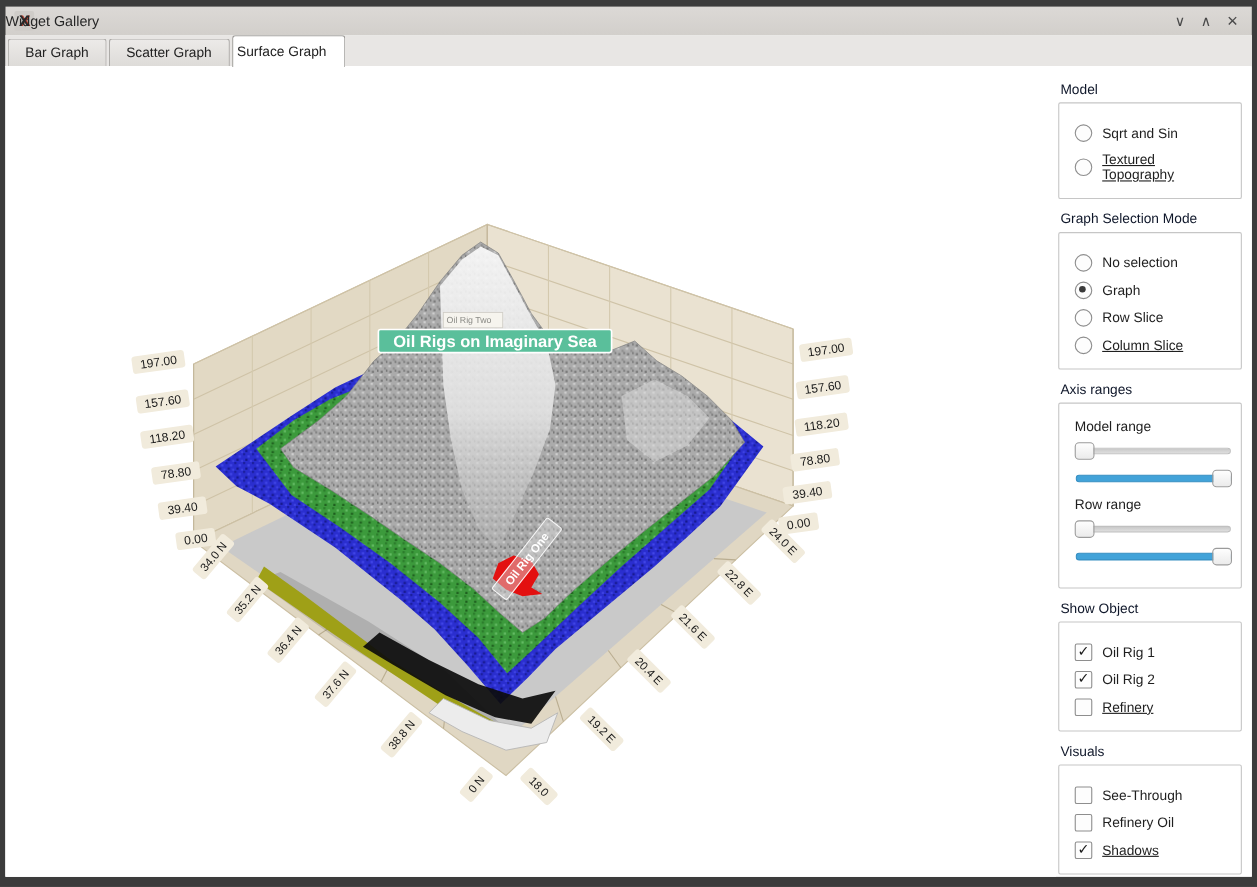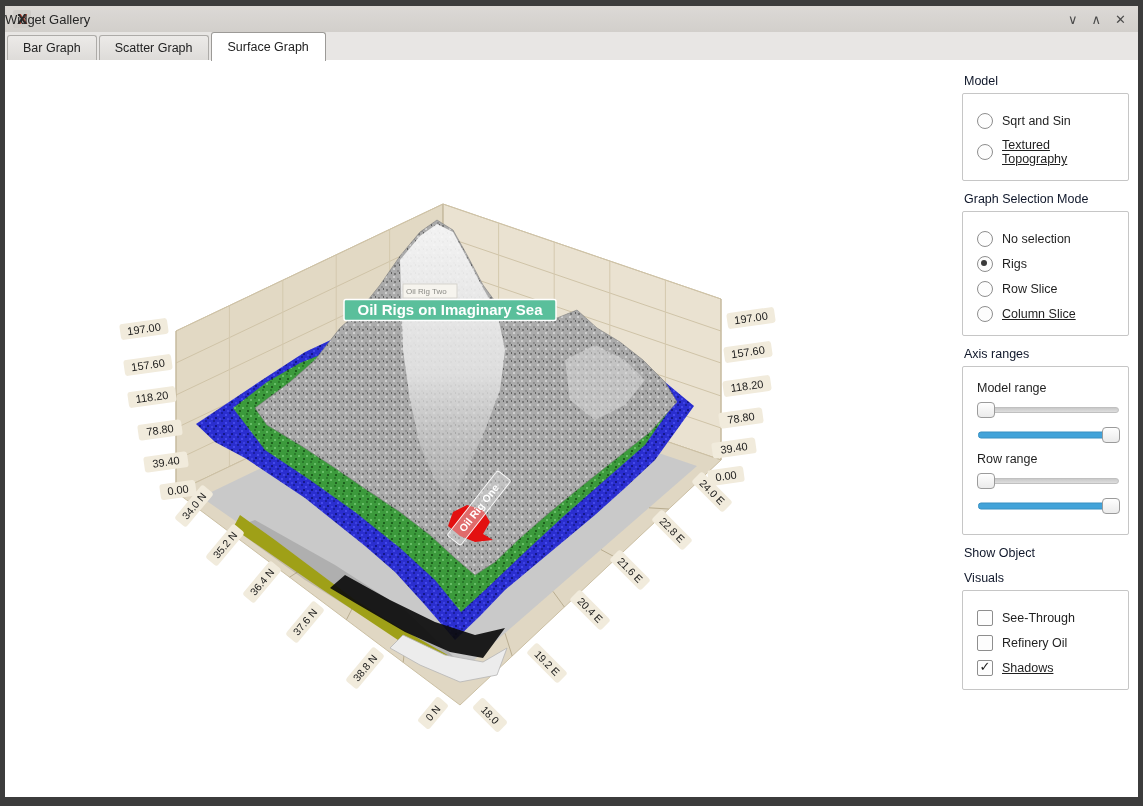--- a/index.html
+++ b/index.html
@@ -13,21 +13,21 @@
     font-weight:bold;font-size:14px;color:#2b2b2b;text-shadow:1px 0 0 #b33a2a;background:#cfccc8;border-radius:2px;}
   .win-title{position:absolute;left:0;right:0;font-size:13px;color:#262626;}
   .win-controls{margin-left:auto;display:flex;align-items:center;gap:14px;padding-right:12px;z-index:2;}
   .win-btn{font-size:13px;color:#4a4a4a;cursor:default;line-height:1;}
   
   .main{position:absolute;left:5px;right:5px;top:32px;bottom:9px;background:#ffffff;}
   .tabbar{position:absolute;left:0;right:0;top:0;height:28px;background:#e8e6e4;
     border-bottom:1px solid #b5b2af;display:flex;align-items:flex-end;}
   .tab{font-size:12.5px;color:#222;padding:5px 15px 6px 15px;background:linear-gradient(#eceae8,#dddbd8);
     border:1px solid #adaba8;border-bottom:none;border-radius:3px 3px 0 0;margin-left:2px;position:relative;top:1px;}
-  .tab.on{background:#ffffff;padding:7px 16px 7px 16px;z-index:3;border-color:#9c9a97;}
+  .tab.on{background:#ffffff;padding:7px 16px 7px 4px;z-index:3;border-color:#9c9a97;}
   .body{position:absolute;left:0;right:0;top:28px;bottom:0;display:flex;background:#fff;}
   .chart{flex:1;position:relative;background:#fff;}
   .chart svg{position:absolute;inset:0;}
   
   .panel{width:178px;box-sizing:border-box;padding:6px 9px 0 2px;font-size:12.5px;color:#1f1f1f;}
   .sec-title{margin:11px 0 5px 2px;font-size:12.5px;color:#0f172a;}
   .sec-title.first{margin-top:8px;}
   .gbox{border:1px solid #c6c6c6;border-radius:2px;background:#fff;padding:11px 8px 11px 14px;}
   .optrow{display:flex;align-items:center;gap:9px;margin:9px 0;cursor:default;}
   .optrow:first-child{margin-top:8px;}
@@ -316,21 +316,21 @@
         </div>
 
         <div class="sec-title">Graph Selection Mode</div>
         <div class="gbox">
           <div class="optrow">
             <span class="radio"></span>
             <span class="opt-label">No selection</span>
           </div>
           <div class="optrow">
             <span class="radio on"></span>
-            <span class="opt-label">Rigs</span>
+            <span class="opt-label">Graph</span>
           </div>
           <div class="optrow">
             <span class="radio"></span>
             <span class="opt-label">Row Slice</span>
           </div>
           <div class="optrow">
             <span class="radio"></span>
             <span class="opt-label">Column Slice</span>
           </div>
         </div>
@@ -351,20 +351,34 @@
             <div class="s-track"></div>
             <div class="s-handle at-left"></div>
           </div>
           <div class="slider">
             <div class="s-track filled"></div>
             <div class="s-handle at-right"></div>
           </div>
         </div>
 
         <div class="sec-title">Show Object</div>
+        <div class="gbox">
+          <div class="optrow">
+            <span class="cbox on"></span>
+            <span class="opt-label">Oil Rig 1</span>
+          </div>
+          <div class="optrow">
+            <span class="cbox on"></span>
+            <span class="opt-label">Oil Rig 2</span>
+          </div>
+          <div class="optrow">
+            <span class="cbox"></span>
+            <span class="opt-label">Refinery</span>
+          </div>
+        </div>
 
         <div class="sec-title">Visuals</div>
         <div class="gbox">
           <div class="optrow">
             <span class="cbox"></span>
             <span class="opt-label">See-Through</span>
           </div>
           <div class="optrow">
             <span class="cbox"></span>
             <span class="opt-label">Refinery Oil</span>

